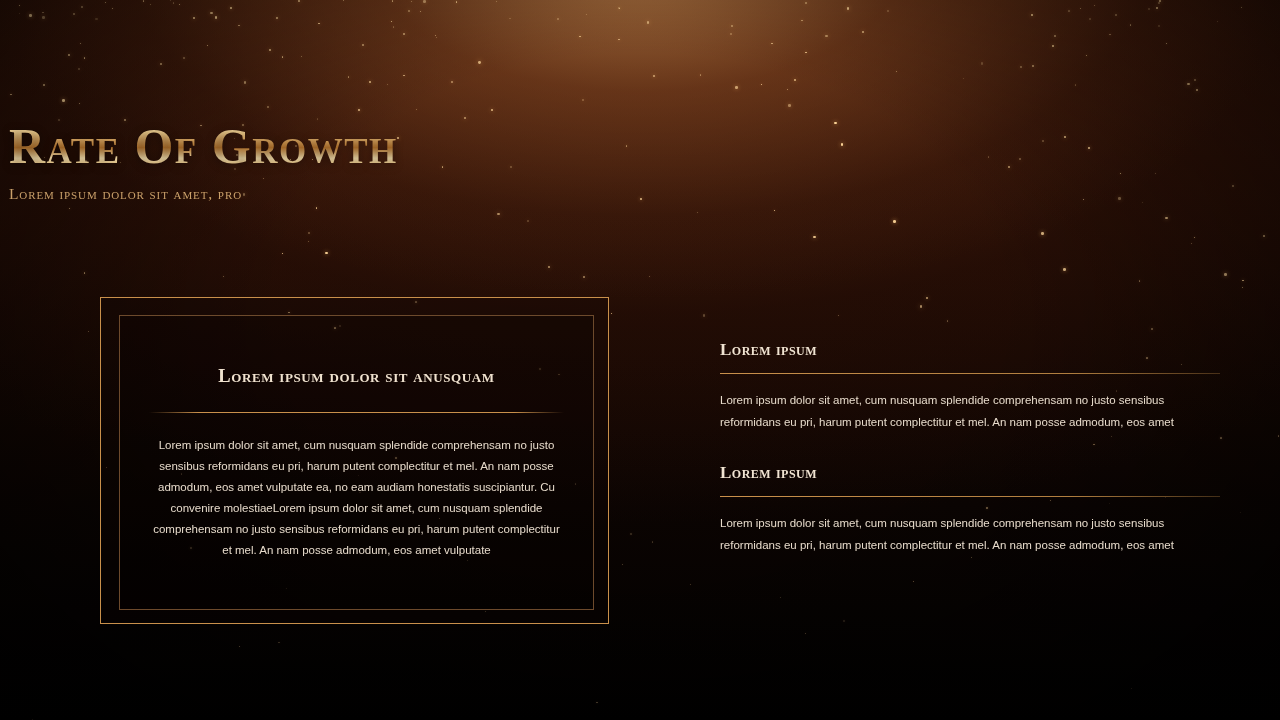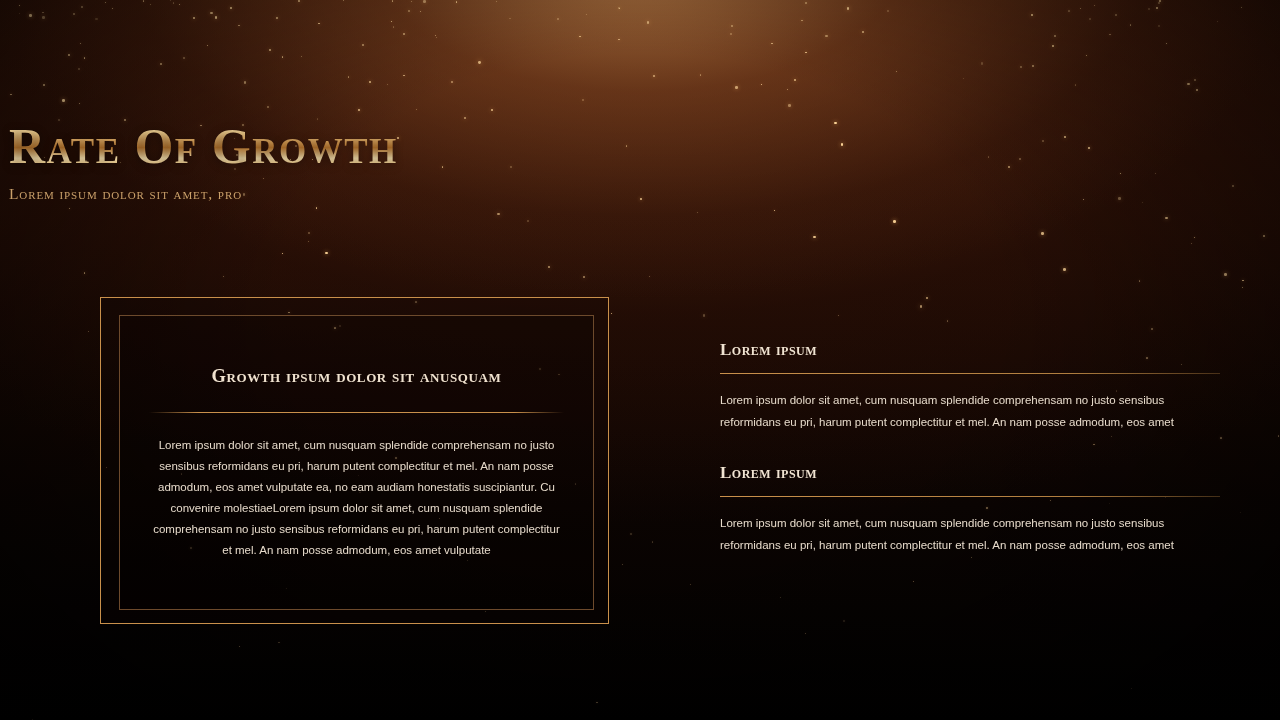--- a/index.html
+++ b/index.html
@@ -399,21 +399,21 @@
     </div>
   <div class="vignette"></div>
 
   <div class="header">
     <h1 class="title">Rate Of Growth</h1>
     <p class="subtitle">Lorem ipsum dolor sit amet, pro</p>
   </div>
 
   <div class="card-outer">
     <div class="card-inner">
-      <h2 class="card-heading">Growth ipsum dolor sit anusquam</h2>
+      <h2 class="card-heading">Lorem ipsum dolor sit anusquam</h2>
       <div class="card-rule"></div>
       <p class="card-body">Lorem ipsum dolor sit amet, cum nusquam splendide comprehensam no justo sensibus reformidans eu pri, harum putent complectitur et mel. An nam posse admodum, eos amet vulputate ea, no eam audiam honestatis suscipiantur. Cu convenire molestiaeLorem ipsum dolor sit amet, cum nusquam splendide comprehensam no justo sensibus reformidans eu pri, harum putent complectitur et mel. An nam posse admodum, eos amet vulputate</p>
     </div>
   </div>
 
   <div class="right">
     <div class="block">
       <h3 class="block-title">Lorem ipsum</h3>
       <div class="block-rule"></div>
       <p class="block-body">Lorem ipsum dolor sit amet, cum nusquam splendide comprehensam no justo sensibus reformidans eu pri, harum putent complectitur et mel. An nam posse admodum, eos amet</p>

